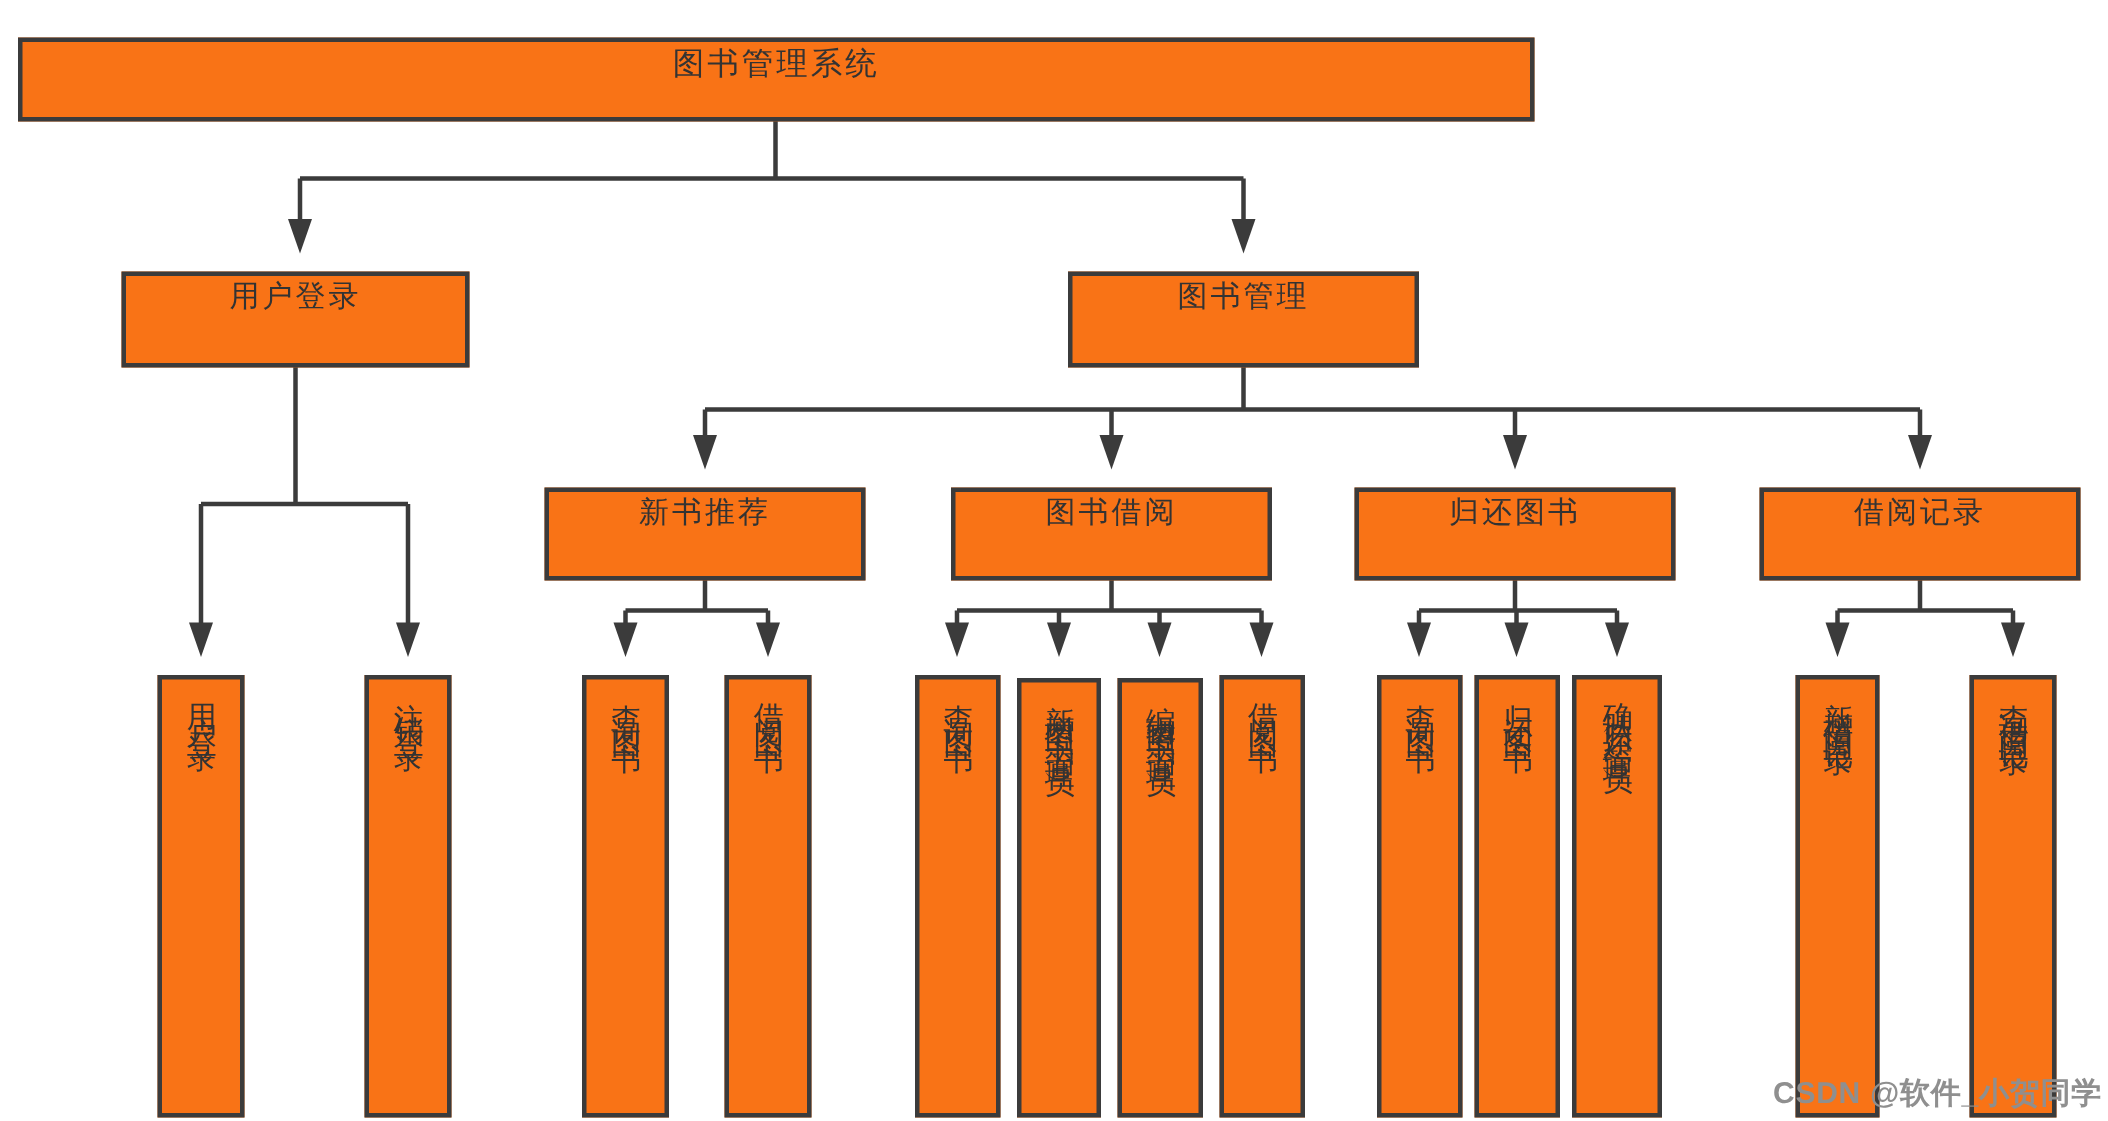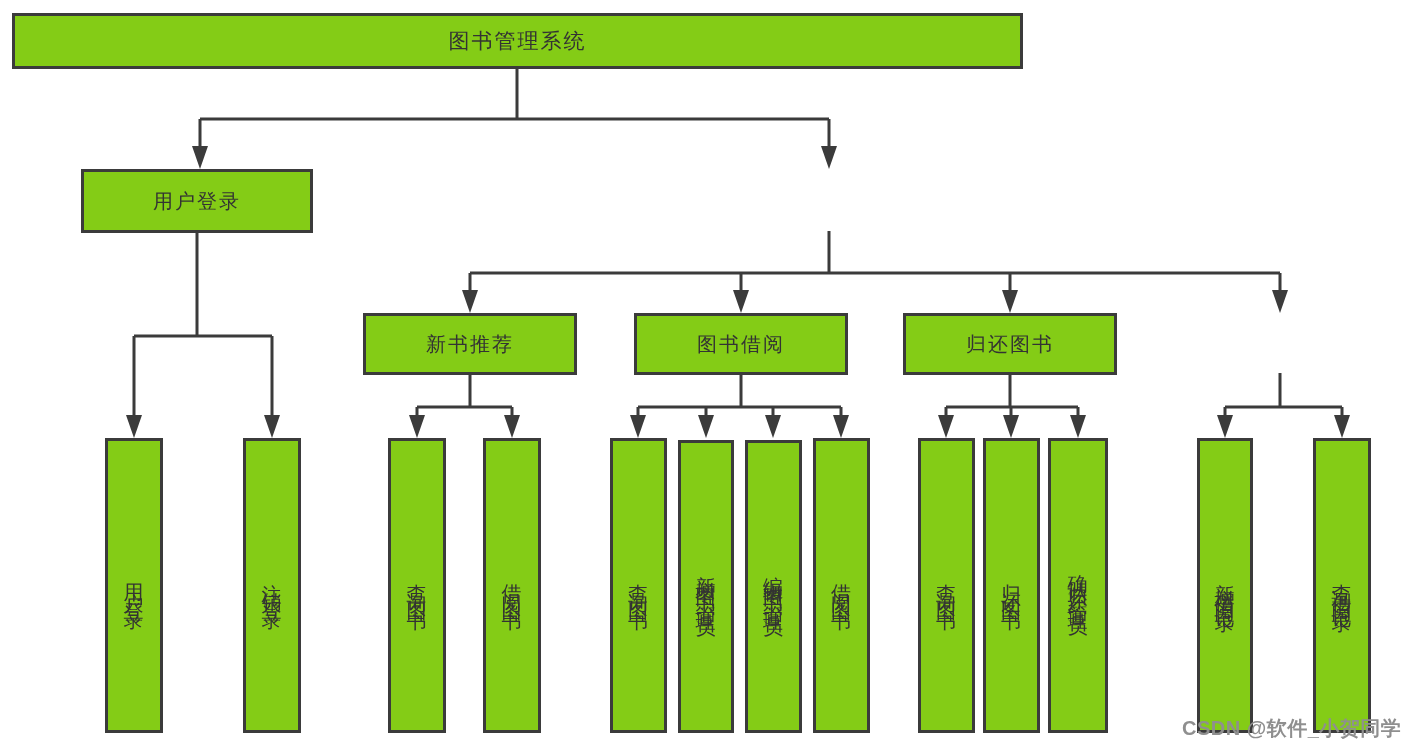--- a/index.html
+++ b/index.html
@@ -18,26 +18,26 @@
   .connector-svg {
     position: absolute;
     left: 0;
     top: 0;
     z-index: 1;
   }
   .node {
     position: absolute;
     box-sizing: border-box;
     border: 3px solid #3b3b3b;
-    background: #84cc16;
+    background: #f97316;
     display: flex;
-    align-items: center;
     justify-content: center;
     z-index: 2;
     color: #333333;
+    margin-top: 12px;
   }
   .node-h {
     font-size: 20px;
     letter-spacing: 2px;
     white-space: nowrap;
   }
   .node-root-box {
     font-size: 21px;
   }
   .node-v span.vtext {
@@ -116,29 +116,35 @@
     </g>
   </svg>
 
   <div class="node node-h node-root-box" style="left:12px; top:13px; width:1011px; height:56px;">
     <span>图书管理系统</span>
   </div>
 
   <div class="node node-h" style="left:81px; top:169px; width:232px; height:64px;">
     <span>用户登录</span>
   </div>
+  <div class="node node-h" style="left:712px; top:169px; width:234px; height:64px;">
+    <span>图书管理</span>
+  </div>
 
   <div class="node node-h" style="left:634px; top:313px; width:214px; height:62px;">
     <span>图书借阅</span>
   </div>
   <div class="node node-h" style="left:363px; top:313px; width:214px; height:62px;">
     <span>新书推荐</span>
   </div>
   <div class="node node-h" style="left:903px; top:313px; width:214px; height:62px;">
     <span>归还图书</span>
+  </div>
+  <div class="node node-h" style="left:1173px; top:313px; width:214px; height:62px;">
+    <span>借阅记录</span>
   </div>
 
   <div class="node node-v" style="left:105px; top:438px; width:58px; height:295px;">
     <span class="vtext">用户登录</span>
   </div>
   <div class="node node-v" style="left:243px; top:438px; width:58px; height:295px;">
     <span class="vtext">注销登录</span>
   </div>
 
   <div class="node node-v" style="left:388px; top:438px; width:58px; height:295px;">

